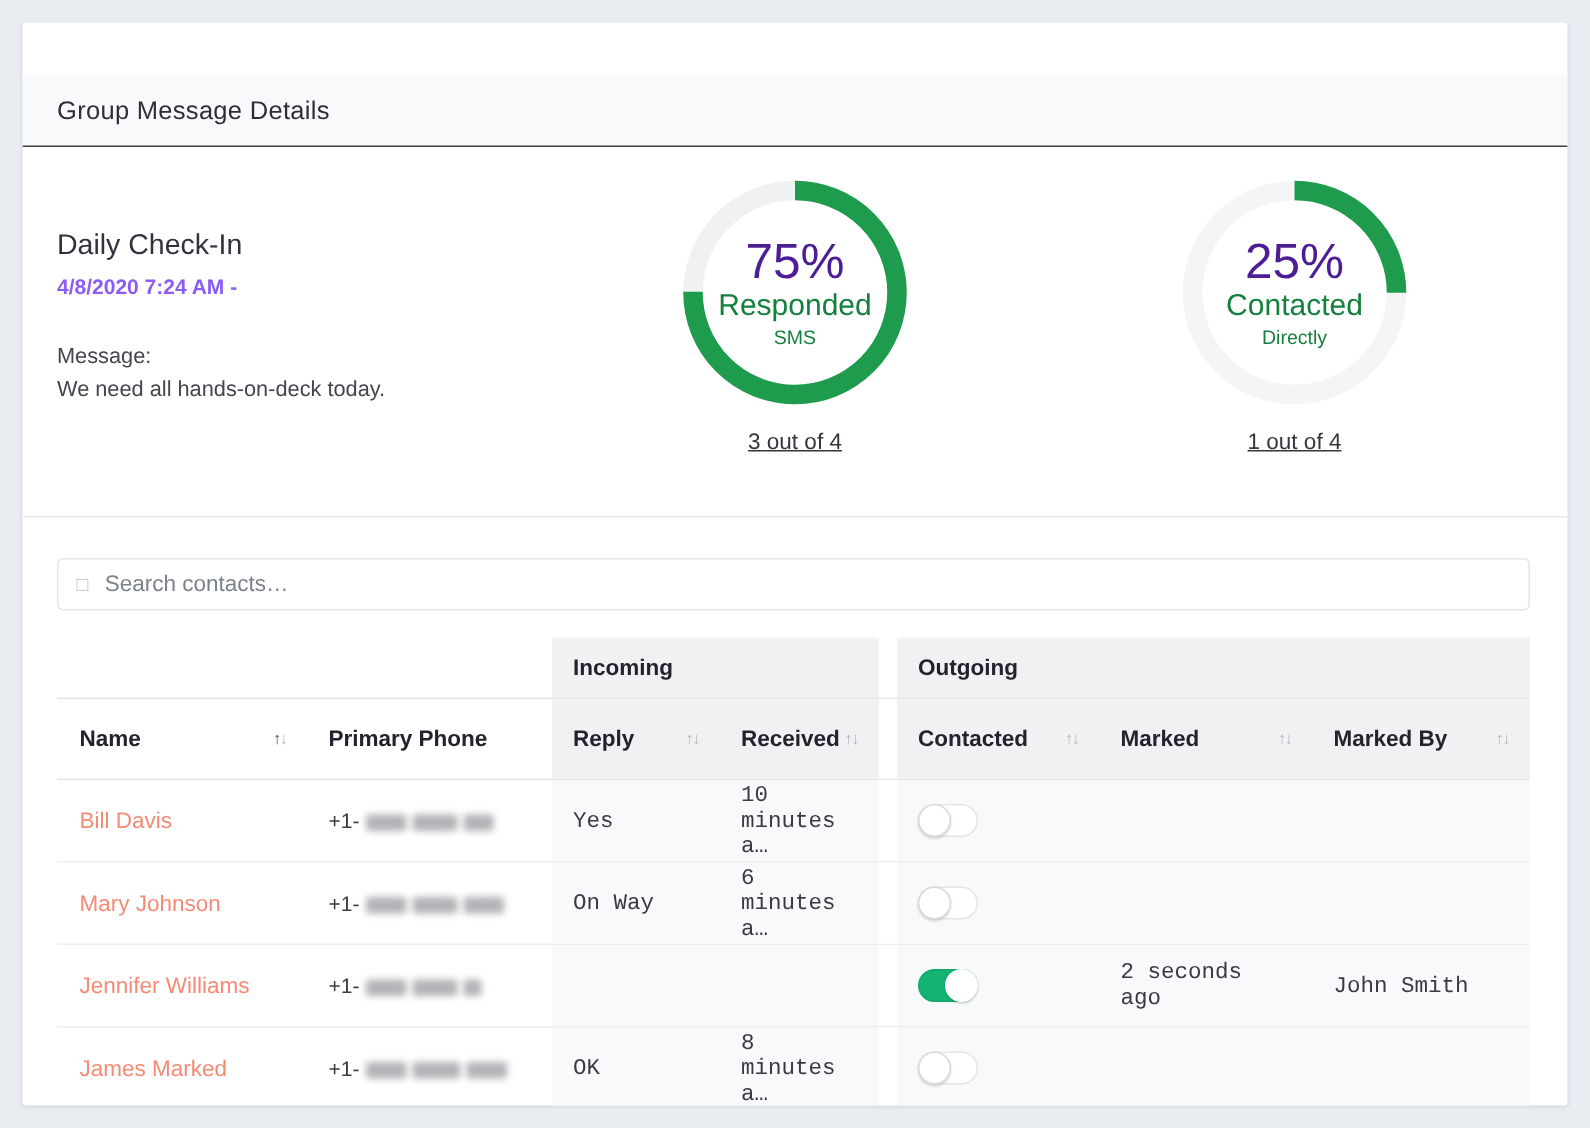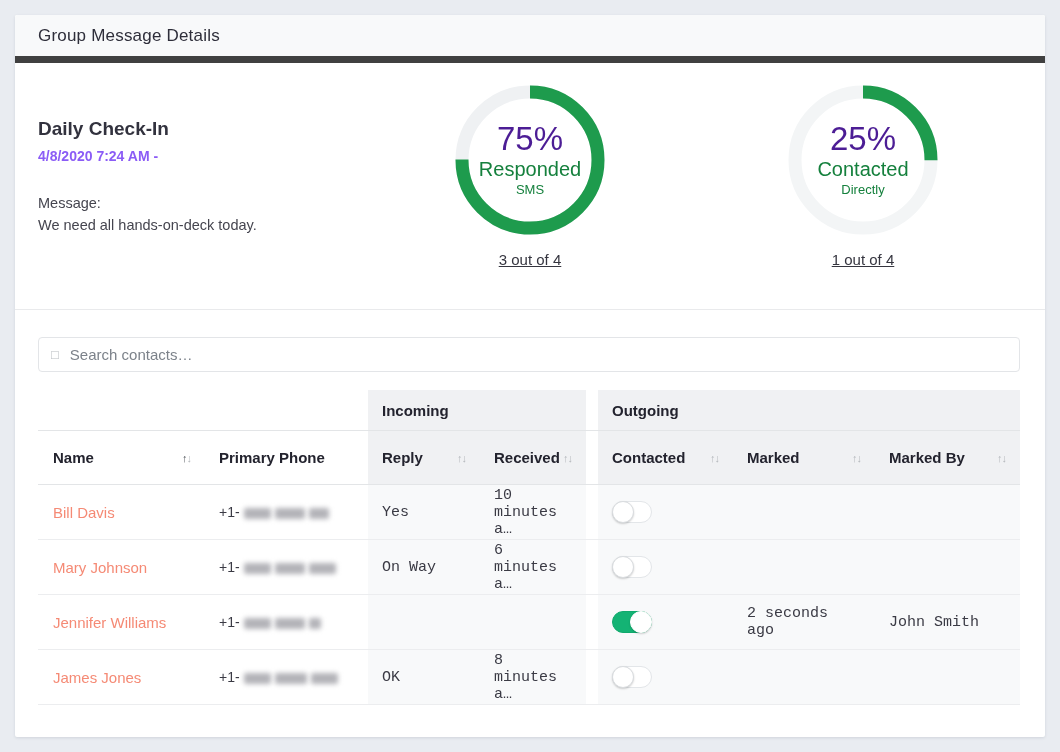--- a/index.html
+++ b/index.html
@@ -13,30 +13,31 @@
   .card {
     background:#fff;
     width:1030px; height:722px;
     border-radius:2px;
     box-shadow:0 1px 3px rgba(40,50,70,.12);
     overflow:hidden;
   }
   .card-header {
     height:48px;
     background:#f8f9fa;
-    border-bottom:7px solid #404040;
+    border-bottom:1px solid #404040;
     display:flex; align-items:center;
     padding-left:23px;
+    margin-top:35px;
   }
   .card-title { font-size:17px; font-weight:500; color:#2e2e3a; letter-spacing:.2px; }
 
   
   .top-section { display:flex; height:247px; border-bottom:1px solid #e9eaec; }
   .summary-info { flex:1; padding:55px 0 0 23px; }
-  .summary-title { font-size:19px; font-weight:700; color:#32323e; margin-bottom:8px; }
+  .summary-title { font-size:19px; font-weight:400; color:#32323e; margin-bottom:8px; }
   .summary-date { font-size:14px; color:#8b5cf6; margin-bottom:28px;font-weight:bold; }
   .summary-msg-label, .summary-msg-text { font-size:14.5px; color:#45454f; line-height:22px; }
 
   .donut-block { width:150px; padding-top:22px; text-align:center; }
   .donut-block.first { margin-right:183px; }
   .donut-block.second { margin-right:107px; }
   .donut-wrap { position:relative; width:150px; height:150px; }
   .donut-wrap svg { display:block; }
   .donut-center {
     position:absolute; inset:0;
@@ -259,21 +260,21 @@
           <span class="toggle on">
             <span class="knob"></span>
           </span>
         </div>
       <div class="cell shade-body">2 seconds ago</div>
       <div class="cell shade-body">John Smith</div>
     </div>
 
     <div class="trow body-row">
       <div class="cell first">
-          <a class="name-link">James Jones</a>
+          <a class="name-link">James Marked</a>
         </div>
       <div class="cell phone-cell">
           <span>+1-</span>
           <span><span class="blur-seg" style="width: 27px;"></span><span class="blur-seg" style="width: 32px;"></span><span class="blur-seg" style="width: 27px;"></span></span>
         </div>
       <div class="cell shade-body">OK</div>
       <div class="cell shade-body">8 minutes a…</div>
       <div class="gap-cell"></div>
       <div class="cell shade-body">
           <span class="toggle">

